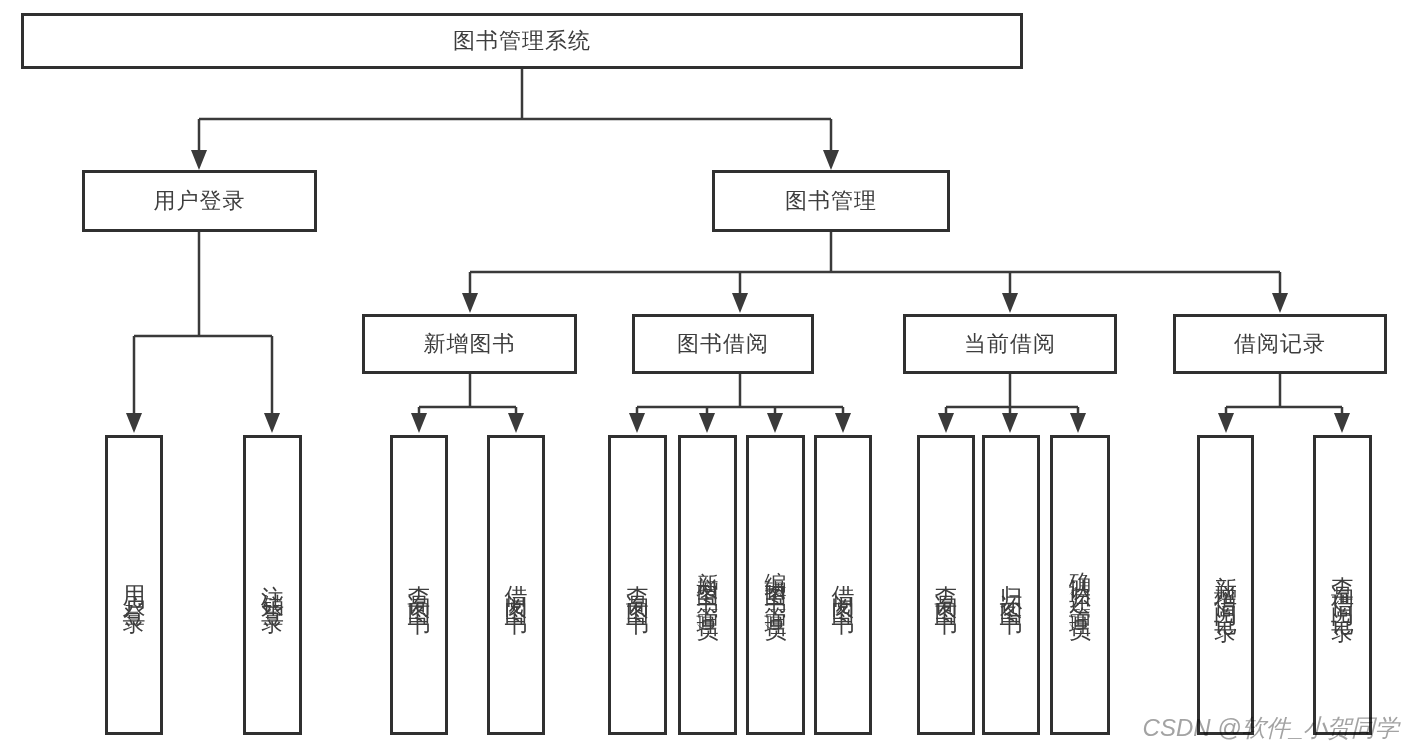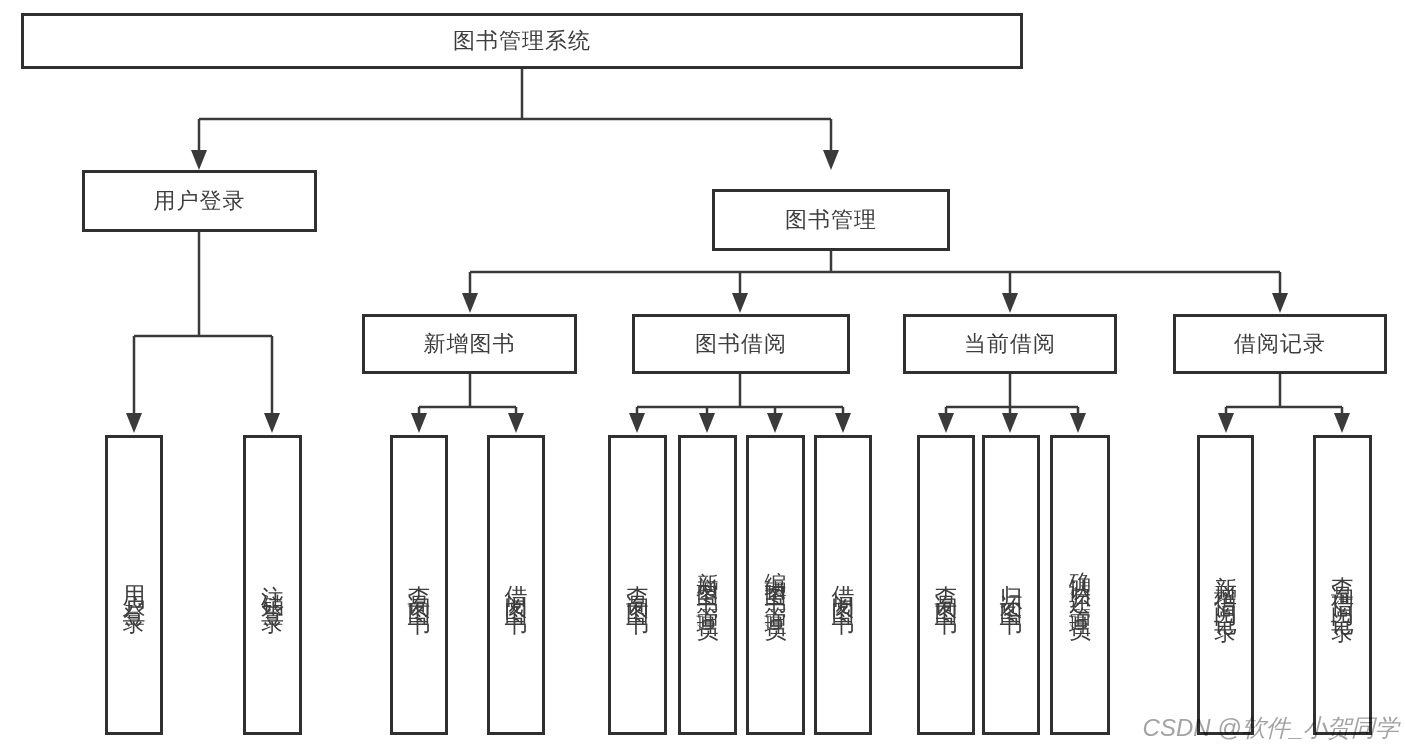--- a/index.html
+++ b/index.html
@@ -126,28 +126,28 @@
       <polygon points="1334,413 1350,413 1342,433"></polygon>
   </svg>
 
   <div class="box h-box" style="left:21px; top:13px; width:1002px; height:56px;text-align:right;">
     <span>图书管理系统</span>
   </div>
 
   <div class="box h-box" style="left:82px; top:170px; width:235px; height:62px;">
     <span>用户登录</span>
   </div>
-  <div class="box h-box" style="left:712px; top:170px; width:238px; height:62px;margin-top:19px;">
+  <div class="box h-box" style="left:712px; top:170px; width:238px; height:62px;">
     <span>图书管理</span>
   </div>
 
   <div class="box h-box" style="left:362px; top:314px; width:215px; height:60px;">
     <span>新增图书</span>
   </div>
-  <div class="box h-box" style="left:632px; top:314px; width:218px; height:60px;">
+  <div class="box h-box" style="left:632px; top:314px; width:182px; height:60px;">
     <span>图书借阅</span>
   </div>
   <div class="box h-box" style="left:903px; top:314px; width:214px; height:60px;font-family:Liberation Serif, serif;">
     <span>当前借阅</span>
   </div>
   <div class="box h-box" style="left:1173px; top:314px; width:214px; height:60px;">
     <span>借阅记录</span>
   </div>
 
   <div class="box leaf" style="left:105px; top:435px; width:58px; height:300px;">

